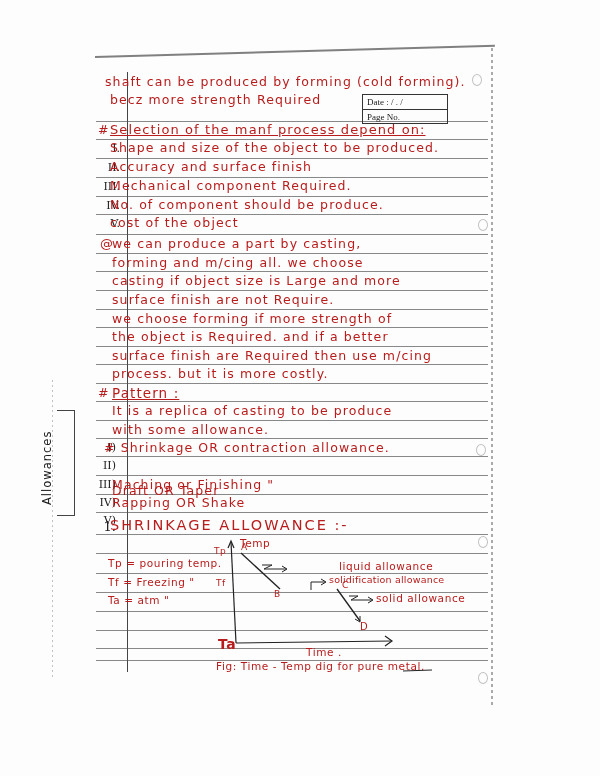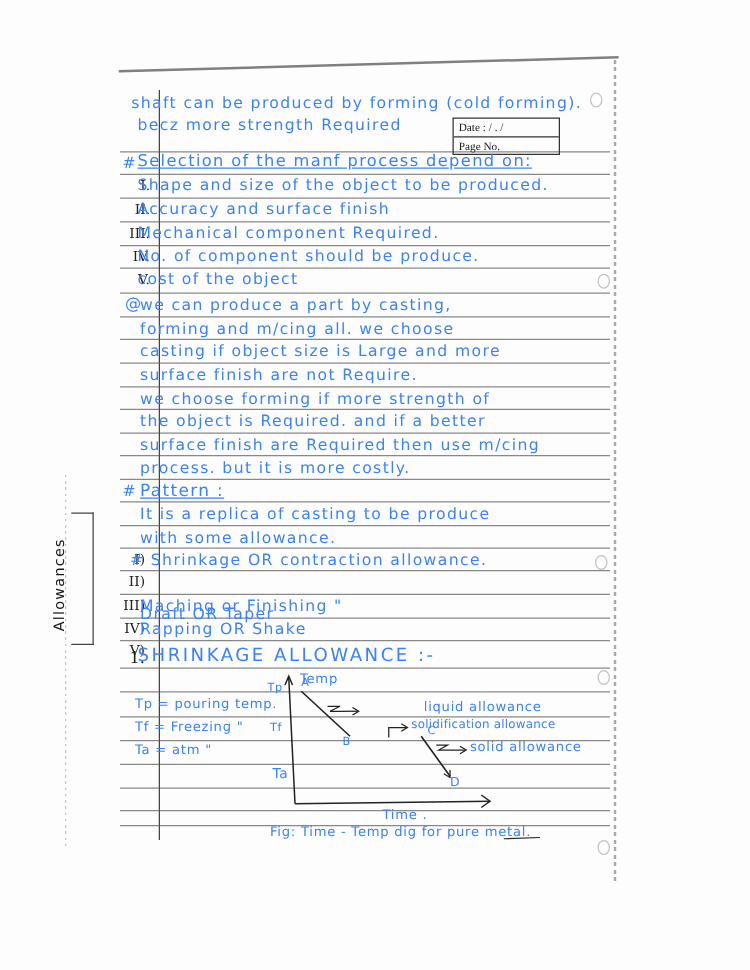--- a/index.html
+++ b/index.html
@@ -3,21 +3,21 @@
 <meta charset="utf-8">
 <style>
   html,body{margin:0;padding:0;}
   body{width:600px;height:776px;background:#fdfdfd;position:relative;overflow:hidden;font-family:"DejaVu Sans",sans-serif;color:#1a1a1a;}
   .page{position:absolute;left:0;top:0;width:600px;height:776px;}
   .topedge{position:absolute;left:95px;top:56px;width:400px;height:2px;background:#555;transform:rotate(-1.6deg);transform-origin:left top;opacity:.75;}
   .rightedge{position:absolute;left:491px;top:48px;width:2px;height:660px;background:repeating-linear-gradient(#666 0 3px,transparent 3px 6px);opacity:.55;}
   .leftedge{position:absolute;left:52px;top:380px;width:1px;height:300px;background:repeating-linear-gradient(#888 0 2px,transparent 2px 5px);opacity:.5;}
   .margin{position:absolute;left:127px;top:72px;width:1px;height:600px;background:#444;}
   .rule{position:absolute;left:96px;width:392px;height:1px;background:#555;opacity:.7;}
-  .txt{position:absolute;font-family:"DejaVu Sans",sans-serif;font-size:12.5px;letter-spacing:1.1px;white-space:nowrap;color:#3b82f6;}
+  .txt{position:absolute;font-family:"DejaVu Sans",sans-serif;font-size:12.5px;letter-spacing:1.1px;white-space:nowrap;color:#b91c1c;}
   .num{position:absolute;font-family:"DejaVu Serif",serif;font-size:11px;color:#222;white-space:nowrap;text-align:right;width:28px;}
   .hd{text-decoration:underline;}
   .big{font-size:14.5px;letter-spacing:2px;}
   .small{font-size:10.5px;letter-spacing:.6px;}
   .datebox{position:absolute;left:362px;top:94px;width:84px;height:28px;border:1px solid #333;font-family:"Liberation Serif",serif;font-size:9px;}
   .datebox div{height:14px;line-height:14px;padding-left:4px;}
   .datebox div:first-child{border-bottom:1px solid #333;}
   .vert{position:absolute;left:40px;top:505px;transform:rotate(-90deg);transform-origin:left top;font-size:11.5px;letter-spacing:1px;white-space:nowrap;}
   .vbox{position:absolute;left:57px;top:410px;width:17px;height:104px;border:1px solid #444;border-left:none;}
   .smudge{position:absolute;width:8px;height:10px;border:1px solid #777;border-radius:50%;opacity:.45;}
@@ -141,21 +141,21 @@
     <polyline points="321,579 326,582 321,585" fill="none" stroke="#222" stroke-width="1"></polyline>
     <path d="M349 596 L358 596 L351 600 L362 600 L372 600" fill="none" stroke="#222" stroke-width="1"></path>
     <polyline points="368,597 373,600 368,603" fill="none" stroke="#222" stroke-width="1"></polyline>
 
     <line x1="403" y1="671" x2="432" y2="670" stroke="#222" stroke-width="1"></line>
   </svg>
 
   <div class="txt small" style="left:240px;top:537px;">Temp</div>
   <div class="txt small" style="left:214px;top:546px;font-size:9px;">Tp</div>
   <div class="txt small" style="left:216px;top:578px;font-size:9px;">Tf</div>
-  <div class="txt small" style="left:218px;top:612px;font-size:11px;">Ta</div>
+  <div class="txt small" style="left:218px;top:636px;font-size:14px;font-weight:bold;">Ta</div>
   <div class="txt" style="left:241px;top:542px;font-size:9px;">A</div>
   <div class="txt" style="left:274px;top:589px;font-size:9px;">B</div>
   <div class="txt" style="left:342px;top:580px;font-size:9px;">C</div>
   <div class="txt" style="left:360px;top:621px;font-size:10px;">D</div>
   <div class="txt small" style="left:291px;top:560px;margin-left:48px;">liquid allowance</div>
   <div class="txt small" style="left:329px;top:574px;font-size:9.5px;letter-spacing:.2px;">solidification allowance</div>
   <div class="txt small" style="left:376px;top:592px;">solid allowance</div>
   <div class="txt small" style="left:306px;top:646px;">Time .</div>
   <div class="txt small" style="left:216px;top:660px;">Fig: Time - Temp dig for pure metal.</div>
 

